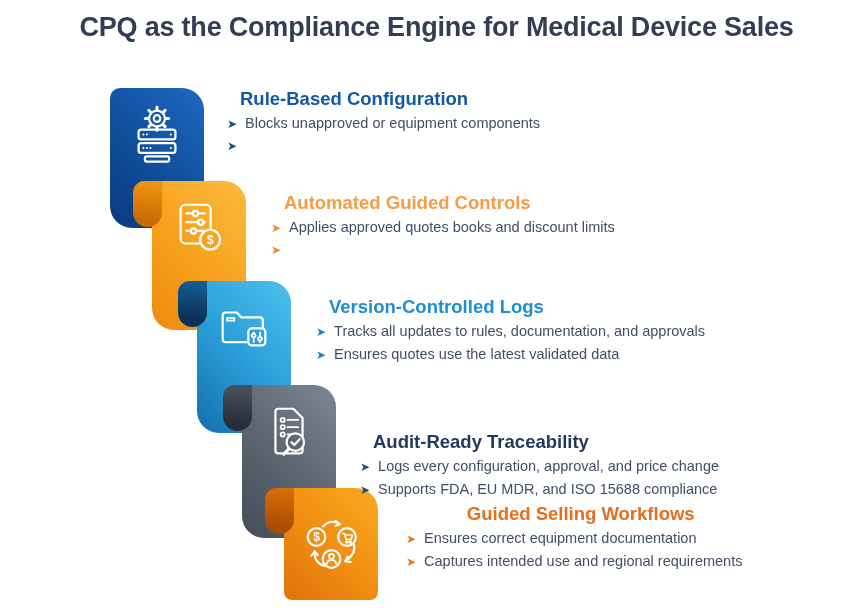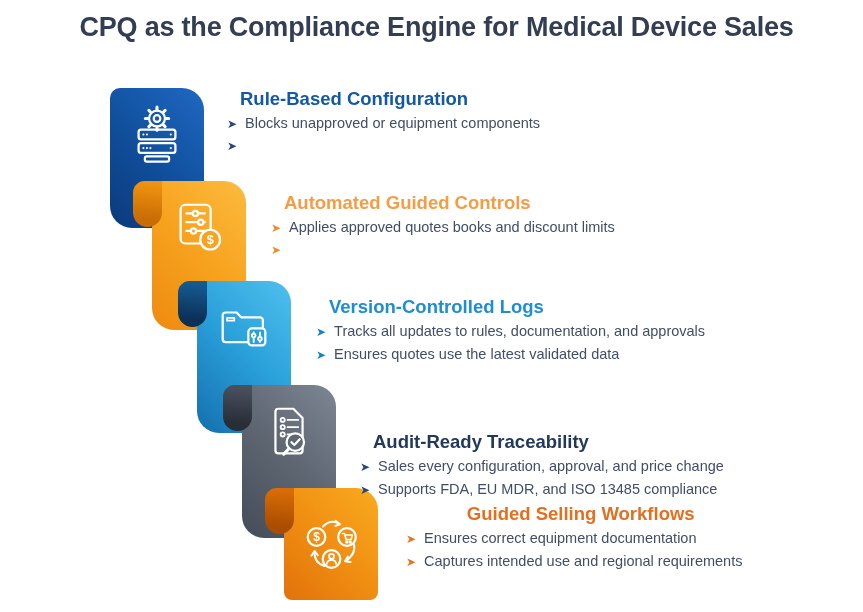--- a/index.html
+++ b/index.html
@@ -206,25 +206,25 @@
     <div class="bullet">
       <span class="arrow">➤</span>
       <span>Ensures quotes use the latest validated data</span>
     </div>
   </div>
 
   <div class="sec-text t3" style="--heading: #22395c; --arrow: #27477e; --ribbon-light: #7d8694; --ribbon-mid: #5f6773; --ribbon-dark: #454c59; --curl-a: #49505c; --curl-b: #282e38;">
     <h2 class="heading">Audit-Ready Traceability</h2>
     <div class="bullet">
       <span class="arrow">➤</span>
-      <span>Sales every configuration, approval, and price change</span>
-    </div>
-    <div class="bullet">
-      <span class="arrow">➤</span>
-      <span>Supports FDA, EU MDR, and ISO 13485 compliance</span>
+      <span>Logs every configuration, approval, and price change</span>
+    </div>
+    <div class="bullet">
+      <span class="arrow">➤</span>
+      <span>Supports FDA, EU MDR, and ISO 15688 compliance</span>
     </div>
   </div>
 
   <div class="sec-text t4" style="--heading: #e46f1e; --arrow: #e8731c; --ribbon-light: #f9ab1f; --ribbon-mid: #f19013; --ribbon-dark: #e2720a; --curl-a: #d86c06; --curl-b: #a94d02;">
     <h2 class="heading">Guided Selling Workflows</h2>
     <div class="bullet">
       <span class="arrow">➤</span>
       <span>Ensures correct equipment documentation</span>
     </div>
     <div class="bullet">

